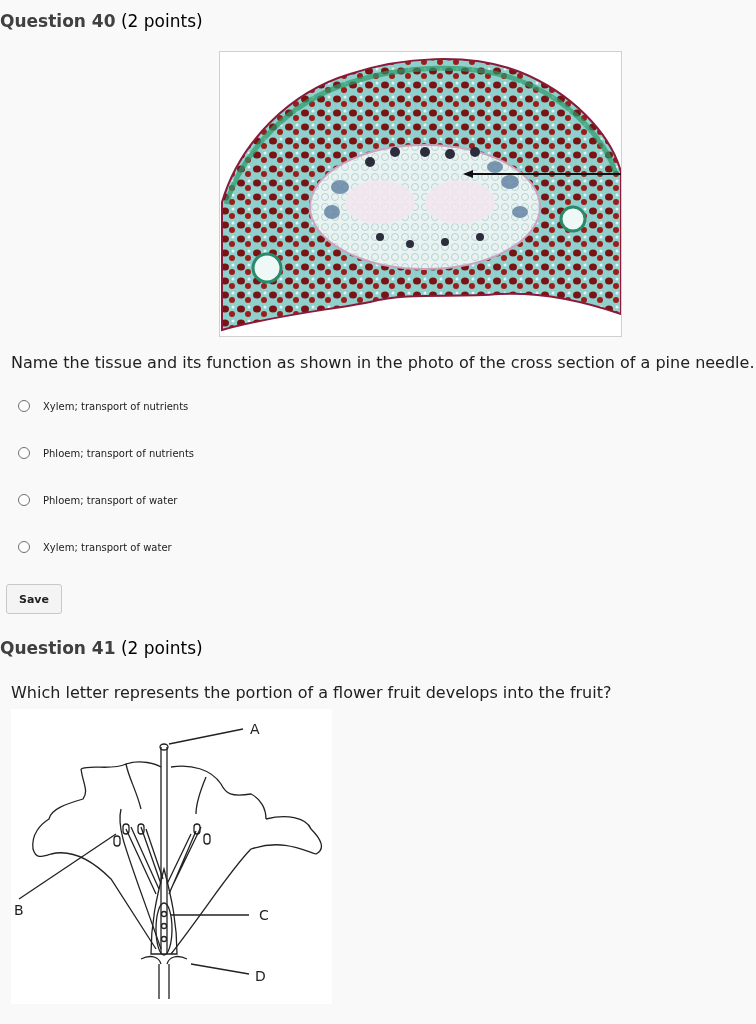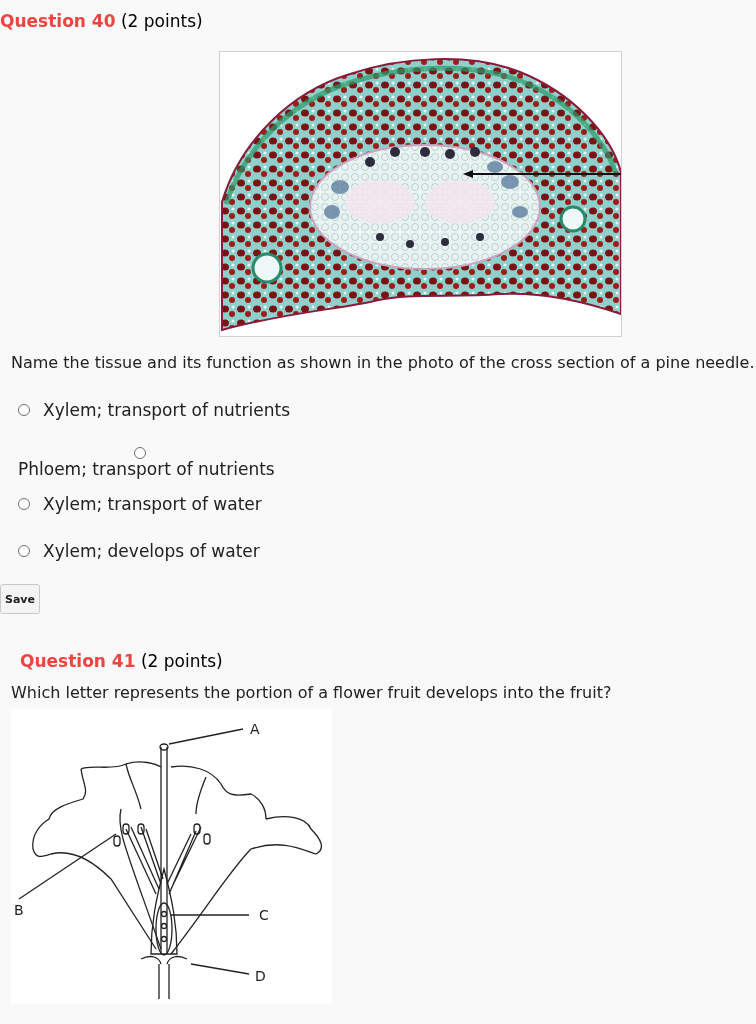--- a/index.html
+++ b/index.html
@@ -8,40 +8,40 @@
     background: #f9f9f9;
     font-family: "DejaVu Sans", sans-serif;
     color: #202122;
     position: relative;
   }
   .q-title {
     position: absolute; left: 0;
     font-size: 17px; line-height: 22px;
     font-family: "DejaVu Sans", sans-serif;
   }
-  .q-title .num { color: #ef4444; font-weight: bold; text-align: right; }
+  .q-title .num { color: #404040; font-weight: bold; text-align: right; }
   .q-title .pts { color: #000000; }
   .q-text {
     position: absolute; left: 11px;
     font-size: 16px; color: #202122;
   }
   .photo {
     position: absolute; left: 219px; top: 51px; width: 403px; height: 286px;
     background: #fff; border: 1px solid #d0d0d0; box-sizing: border-box; overflow: hidden;
   }
   .option {
     position: absolute; left: 18px; display: flex; align-items: center; cursor: pointer;
   }
   .radio {
     width: 12px; height: 12px; border: 1.5px solid #6f6f6f; border-radius: 50%;
     background: #fff; box-sizing: border-box; margin-right: 13px;
   }
-  .option-label { font-size: 17px; color: #202122; text-align: center; }
+  .option-label { font-size: 10px; color: #202122; text-align: center; }
   .save-btn {
-    position: absolute; left: 0; top: 584px; width: 40px; height: 30px;
+    position: absolute; left: 6px; top: 584px; width: 56px; height: 30px;
     border: 1px solid #c8c8c8; border-radius: 3px; background: #f4f4f4;
     font-family: "DejaVu Sans", sans-serif; font-size: 11px; font-weight: bold; color: #202122;
     box-sizing: border-box; padding: 0; cursor: pointer;
   }
   .flower {
     position: absolute; left: 11px; top: 709px; width: 321px; height: 295px; background: #fff;
   }
 </style>
 </head>
 <body>
@@ -94,36 +94,36 @@
     <polygon points="243,122 253,118 253,126" fill="#111"></polygon>
   </svg>
 </div>
 
 <div class="q-text" style="top:353px;">Name the tissue and its function as shown in the photo of the cross section of a pine needle.</div>
 
 <div class="option" style="top:400px;">
   <span class="radio"></span>
   <span class="option-label">Xylem; transport of nutrients</span>
 </div>
-<div class="option" style="top:447px;flex-direction:column;">
+<div class="option" style="top:447px;">
   <span class="radio"></span>
   <span class="option-label">Phloem; transport of nutrients</span>
 </div>
 <div class="option" style="top:494px;">
   <span class="radio"></span>
-  <span class="option-label">Xylem; transport of water</span>
+  <span class="option-label">Phloem; transport of water</span>
 </div>
 <div class="option" style="top:541px;">
   <span class="radio"></span>
-  <span class="option-label">Xylem; develops of water</span>
+  <span class="option-label">Xylem; transport of water</span>
 </div>
 
 <button class="save-btn">Save</button>
 
-<div class="q-title" style="top:650px;padding-left:20px;">
+<div class="q-title" style="top:637px;">
   <span class="num">Question 41</span>
   <span class="pts">(2 points)</span>
 </div>
 
 <div class="q-text" style="top:683px;">Which letter represents the portion of a flower fruit develops into the fruit?</div>
 
 <div class="flower">
   <svg width="321" height="295" viewBox="0 0 321 295" fill="none" stroke="#222" stroke-width="1.3">
     <path d="M70,60 C80,55 100,62 115,55 C118,70 125,80 130,100"></path>
     <path d="M70,60 C72,75 78,82 72,90 C55,95 40,100 38,110 C30,115 20,125 22,140 C25,150 30,148 40,145 C60,140 80,150 100,170 L145,240"></path>

